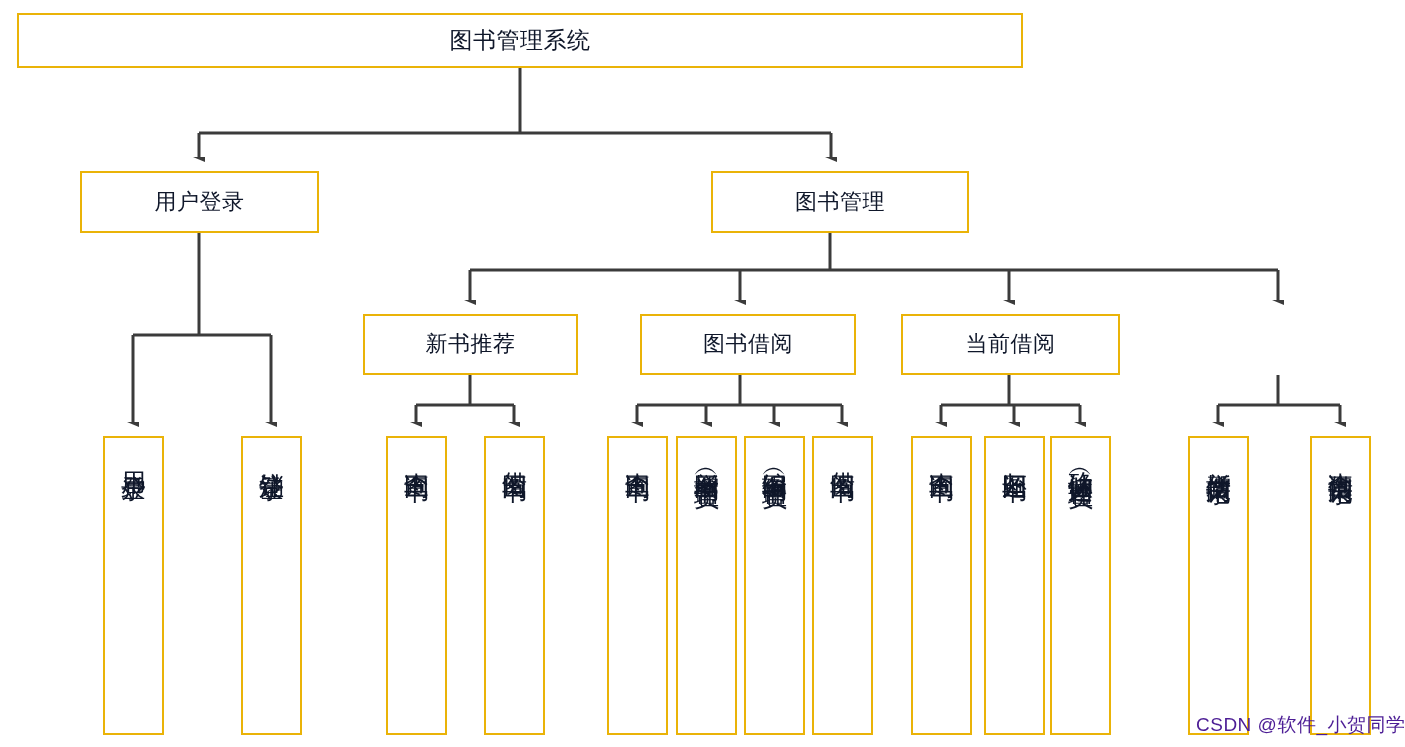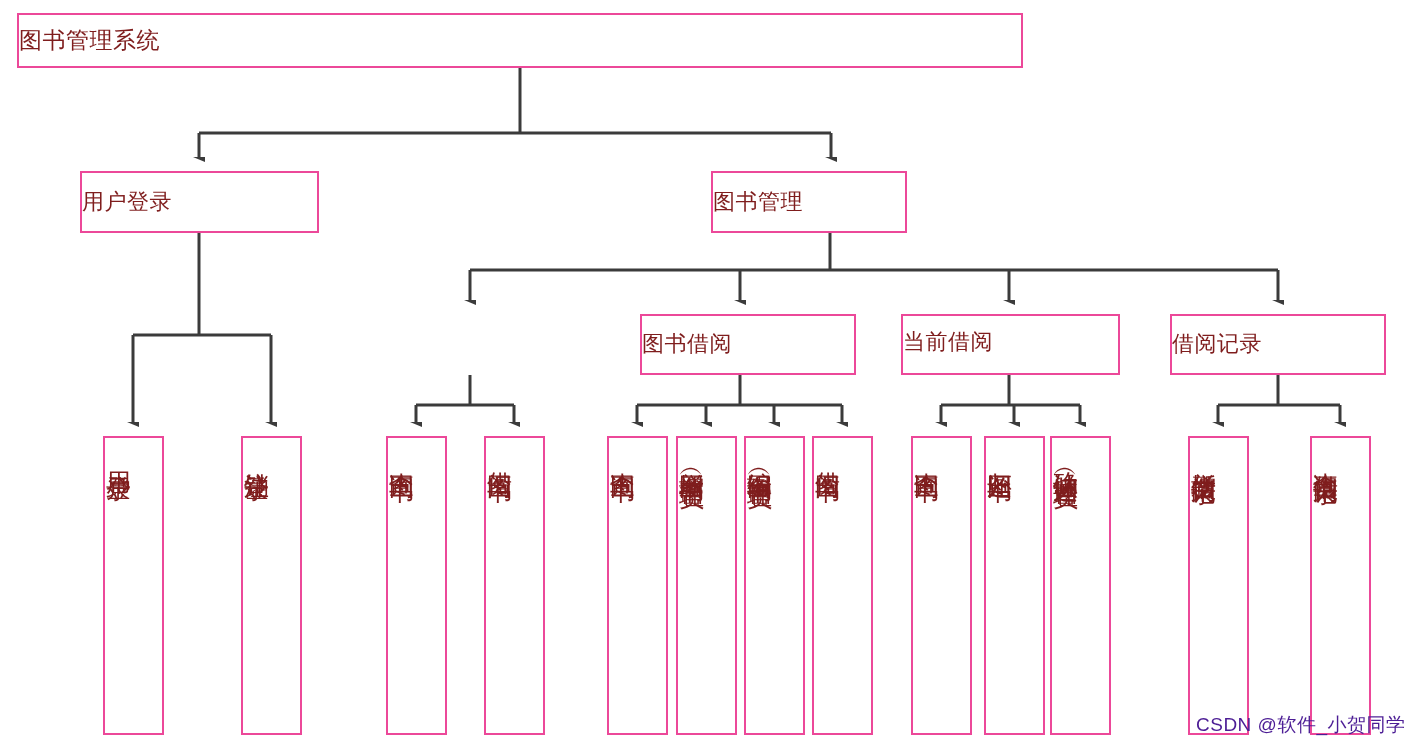--- a/index.html
+++ b/index.html
@@ -23,24 +23,25 @@
     left: 0;
     top: 0;
     width: 1405px;
     height: 747px;
     pointer-events: none;
   }
   .node {
     position: absolute;
     box-sizing: border-box;
     background: #ffffff;
-    border: 2px solid #ec4899;
+    border: 2px solid #eab308;
     display: flex;
     align-items: center;
-    color: #7f1d1d;
+    justify-content: center;
+    color: #0f172a;
   }
   .node .label {
     display: block;
     text-align: center;
     line-height: 1.12;
     white-space: nowrap;
   }
   .node.horiz .label {
     font-size: 22px;
     letter-spacing: 0.5px;
@@ -124,32 +125,32 @@
     </g>
   </svg>
 
   <div class="node root horiz" style="left:17px; top:13px; width:1006px; height:55px;">
     <span class="label">图书管理系统</span>
   </div>
 
   <div class="node horiz" style="left:80px; top:171px; width:239px; height:62px;">
     <span class="label">用户登录</span>
   </div>
-  <div class="node horiz" style="left:711px; top:171px; width:196px; height:62px;">
+  <div class="node horiz" style="left:711px; top:171px; width:258px; height:62px;">
     <span class="label">图书管理</span>
   </div>
 
+  <div class="node horiz" style="left:363px; top:314px; width:215px; height:61px;">
+    <span class="label">新书推荐</span>
+  </div>
   <div class="node horiz" style="left:632px; top:314px; width:216px; height:61px;margin-left:8px;">
     <span class="label">图书借阅</span>
   </div>
-  <div class="node horiz" style="left:901px; top:314px; width:219px; height:61px;font-family:Liberation Mono, monospace;">
+  <div class="node horiz" style="left:901px; top:314px; width:219px; height:61px;">
     <span class="label">当前借阅</span>
-  </div>
-  <div class="node horiz" style="left:1170px; top:314px; width:216px; height:61px;">
-    <span class="label">借阅记录</span>
   </div>
 
   <div class="node leaf" style="left:103px; top:436px; width:61px; height:299px;">
     <span class="label">用户登录</span>
   </div>
   <div class="node leaf" style="left:241px; top:436px; width:61px; height:299px;">
     <span class="label">注销登录</span>
   </div>
 
   <div class="node leaf" style="left:386px; top:436px; width:61px; height:299px;">

